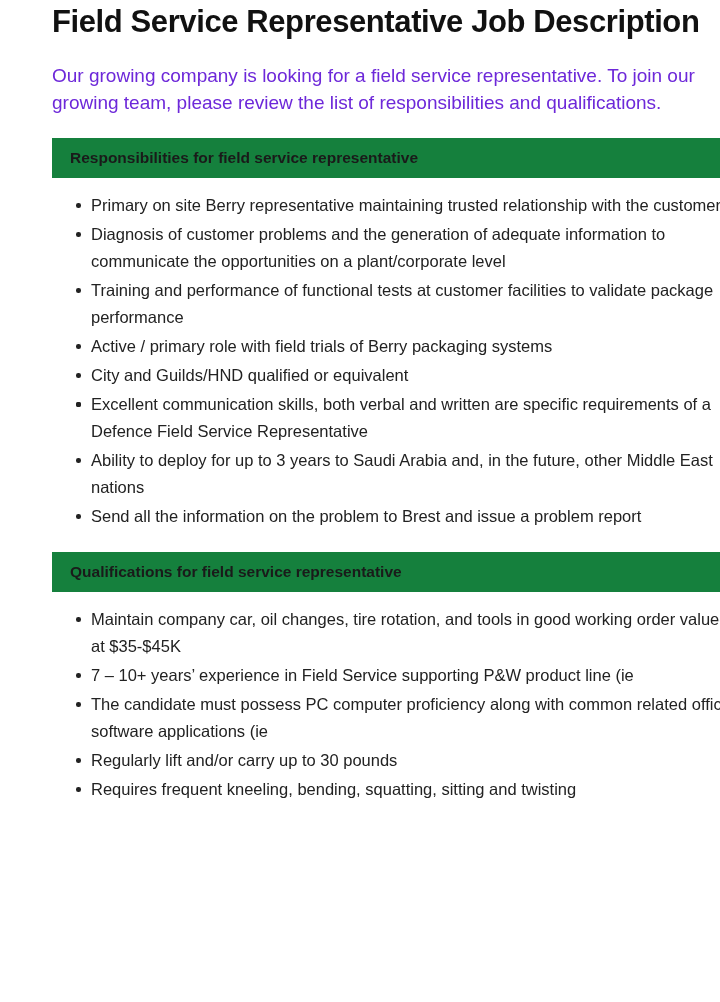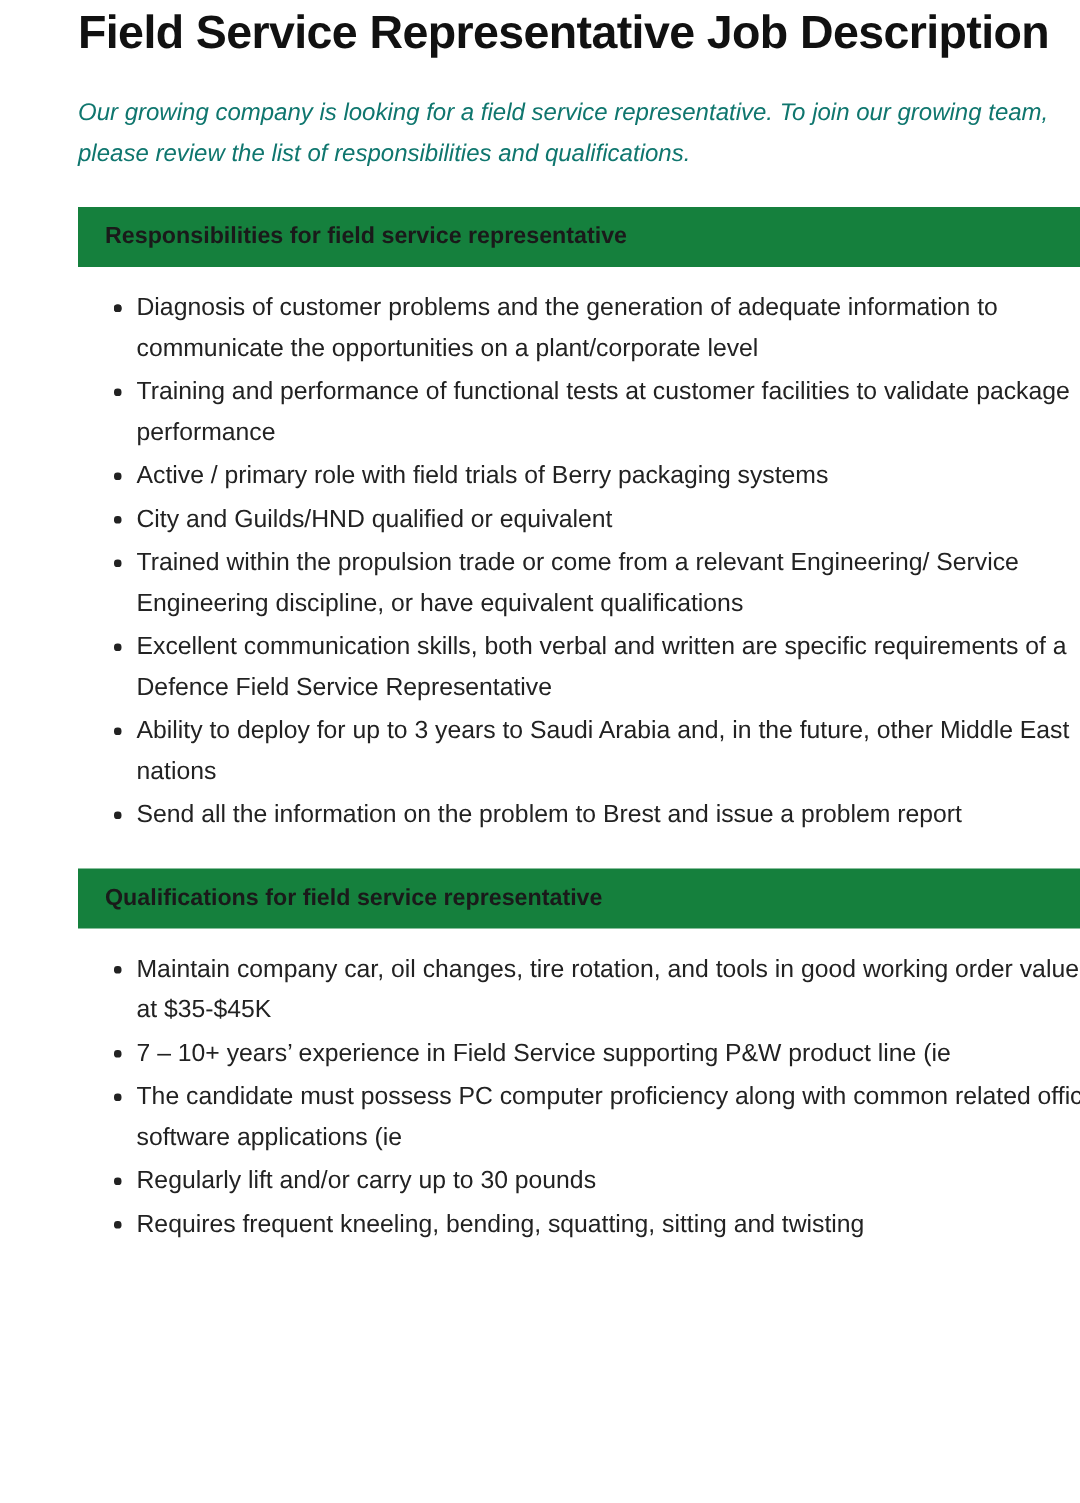--- a/index.html
+++ b/index.html
@@ -29,25 +29,24 @@
     font-size: 31px;
     line-height: 40px;
     font-weight: bold;
     letter-spacing: -0.4px;
     color: #111111;
     white-space: nowrap;
   }
 
   .intro {
     margin: 20px 0 0 0;
-    font-size: 16px;
+    font-size: 19px;
     line-height: 27px;
-    color: #0f766e;
+    color: #6d28d9;
     max-width: 648px;
-    font-style: italic;
   }
 
   .section {
     margin-top: 22px;
   }
 
   .section-header {
     background: #15803d;
     height: 40px;
     display: flex;
@@ -101,26 +100,26 @@
 
   <h1 class="doc-title">Field Service Representative Job Description</h1>
 
   <p class="intro">Our growing company is looking for a field service representative. To join our growing team, please review the list of responsibilities and qualifications.</p>
 
   <section class="section section--responsibilities">
     <div class="section-header">
       <span class="section-header-title">Responsibilities for field service representative</span>
     </div>
     <ul class="bullets">
-        <li><span class="bullet-dot"></span></li>
+        <li><span class="bullet-dot"></span><span>Primary on site Berry representative maintaining trusted relationship with the customer</span></li>
         <li><span class="bullet-dot"></span><span>Diagnosis of customer problems and the generation of adequate information to communicate the opportunities on a plant/corporate level</span></li>
         <li><span class="bullet-dot"></span><span>Training and performance of functional tests at customer facilities to validate package performance</span></li>
         <li><span class="bullet-dot"></span><span>Active / primary role with field trials of Berry packaging systems</span></li>
         <li><span class="bullet-dot"></span><span>City and Guilds/HND qualified or equivalent</span></li>
-        <li><span class="bullet-dot"></span><span>Trained within the propulsion trade or come from a relevant Engineering/ Service Engineering discipline, or have equivalent qualifications</span></li>
+        <li><span class="bullet-dot"></span></li>
         <li><span class="bullet-dot"></span><span>Excellent communication skills, both verbal and written are specific requirements of a Defence Field Service Representative</span></li>
         <li><span class="bullet-dot"></span><span>Ability to deploy for up to 3 years to Saudi Arabia and, in the future, other Middle East nations</span></li>
         <li><span class="bullet-dot"></span><span>Send all the information on the problem to Brest and issue a problem report</span></li>
       </ul>
   </section>
 
   <section class="section section--qualifications">
     <div class="section-header">
       <span class="section-header-title">Qualifications for field service representative</span>
     </div>

